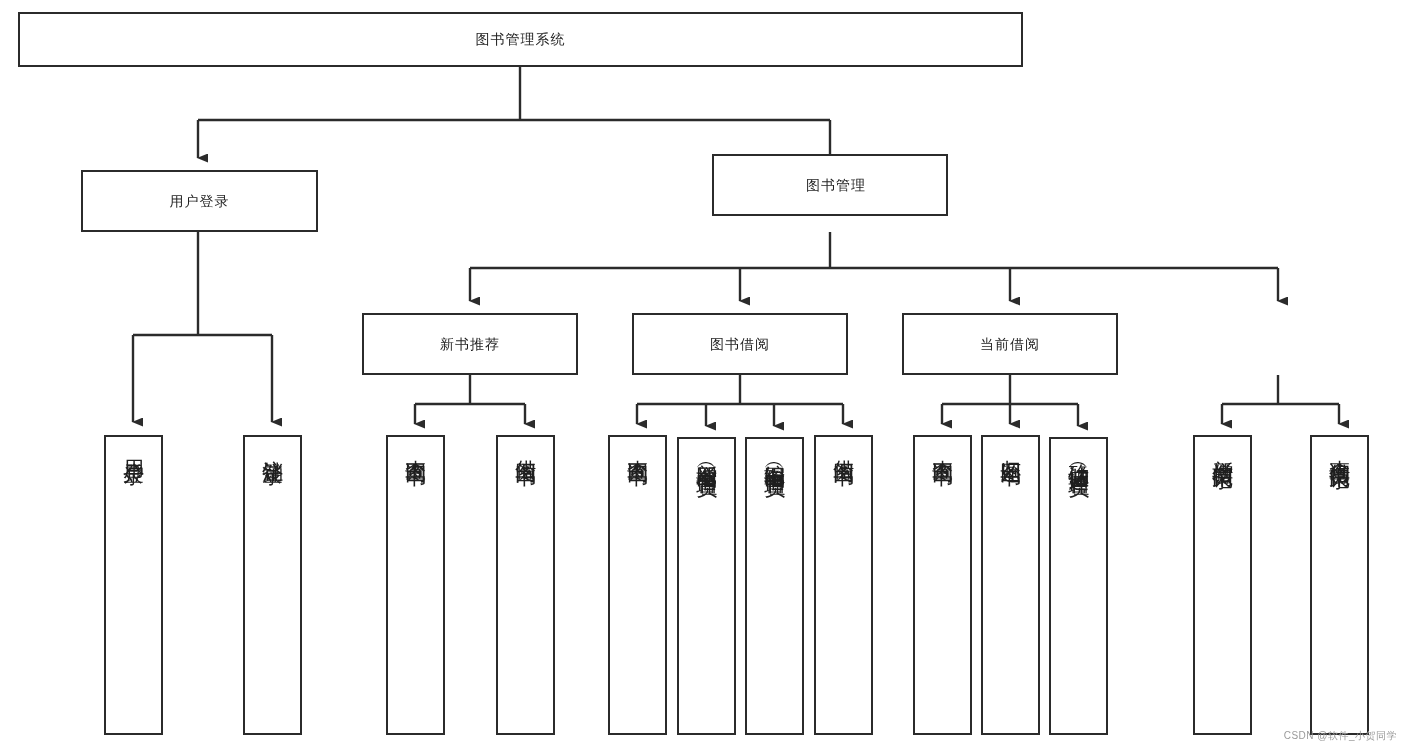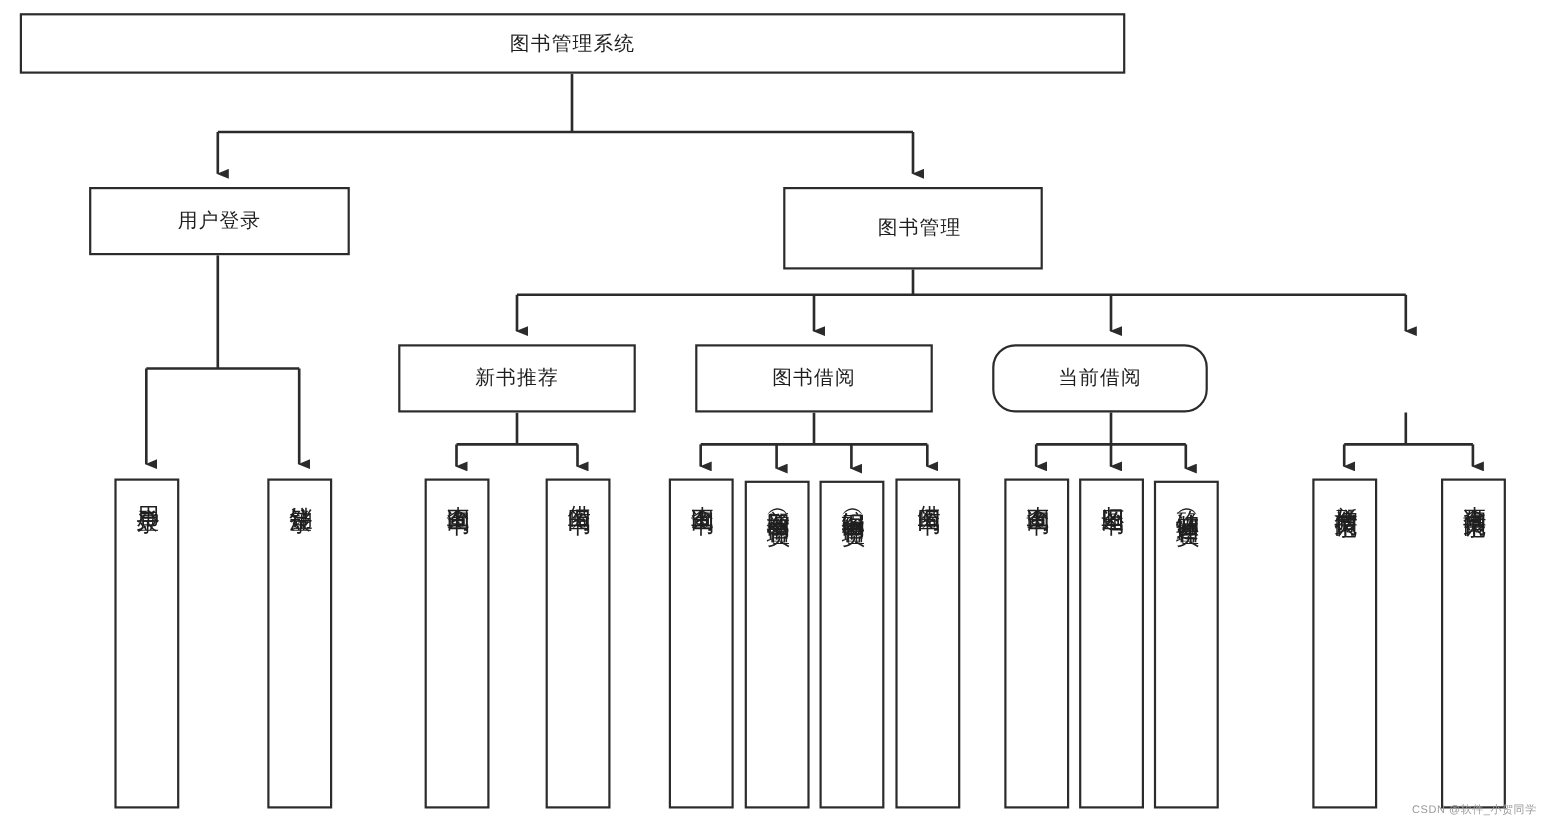--- a/index.html
+++ b/index.html
@@ -28,21 +28,21 @@
     position: absolute;
     box-sizing: border-box;
     background: #ffffff;
     border: 2.2px solid #2b2b2b;
     display: flex;
     align-items: center;
     justify-content: center;
     color: #1f1f1f;
   }
   .node.horiz .label {
-    font-size: 18px;
+    font-size: 14px;
     letter-spacing: 1px;
     line-height: 1.2;
     white-space: nowrap;
   }
   .node.vert {
     align-items: flex-start;
     justify-content: center;
     padding-top: 6px;
   }
   .node.vert .label {
@@ -122,31 +122,31 @@
     </g>
   </svg>
 
   <div class="node horiz" style="left:18px; top:12px; width:1005px; height:55px;">
     <span class="label">图书管理系统</span>
   </div>
 
   <div class="node horiz" style="left:81px; top:170px; width:237px; height:62px;">
     <span class="label">用户登录</span>
   </div>
-  <div class="node horiz" style="left:712px; top:170px; width:236px; height:75px;padding-left:12px;">
+  <div class="node horiz" style="left:712px; top:154px; width:236px; height:62px;padding-left:12px;">
     <span class="label">图书管理</span>
   </div>
 
   <div class="node horiz" style="left:632px; top:313px; width:216px; height:62px;">
     <span class="label">图书借阅</span>
   </div>
   <div class="node horiz" style="left:362px; top:313px; width:216px; height:62px;">
     <span class="label">新书推荐</span>
   </div>
-  <div class="node horiz" style="left:902px; top:313px; width:196px; height:62px;border-radius:21px;">
+  <div class="node horiz" style="left:902px; top:313px; width:216px; height:62px;">
     <span class="label">当前借阅</span>
   </div>
 
   <div class="node vert" style="left:104px; top:435px; width:59px; height:300px;">
     <span class="label">用户登录</span>
   </div>
   <div class="node vert" style="left:243px; top:435px; width:59px; height:300px;">
     <span class="label">注销登录</span>
   </div>
 

